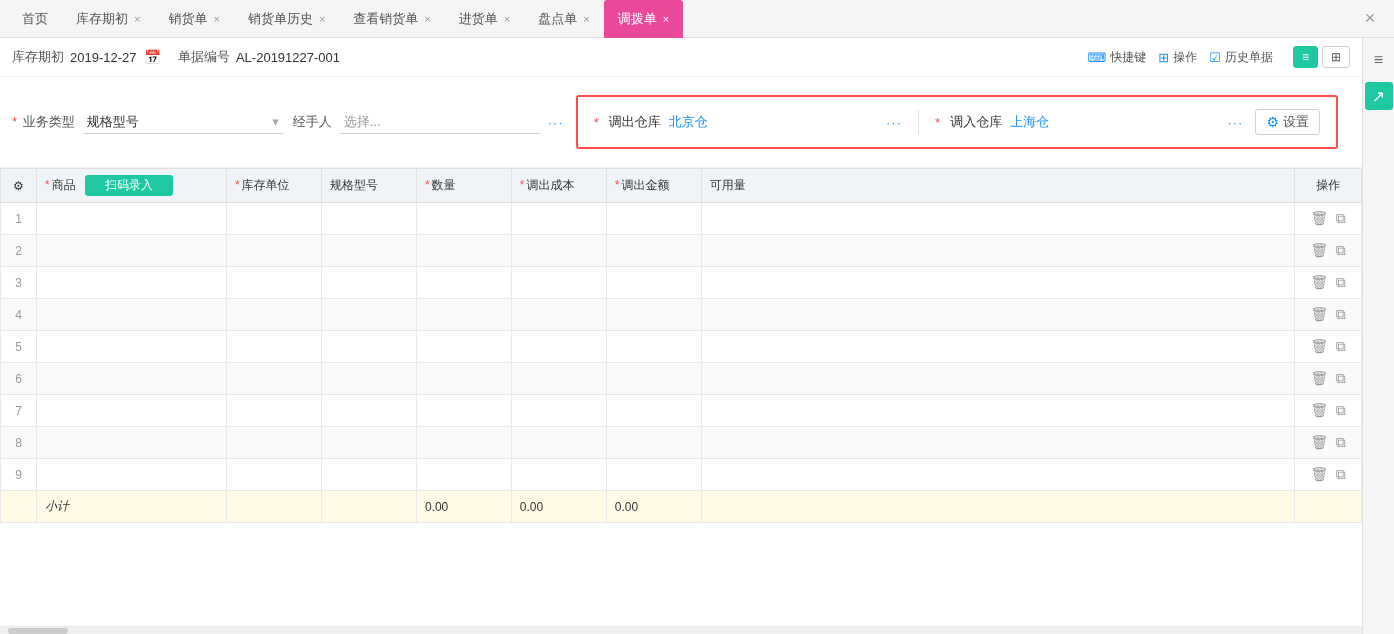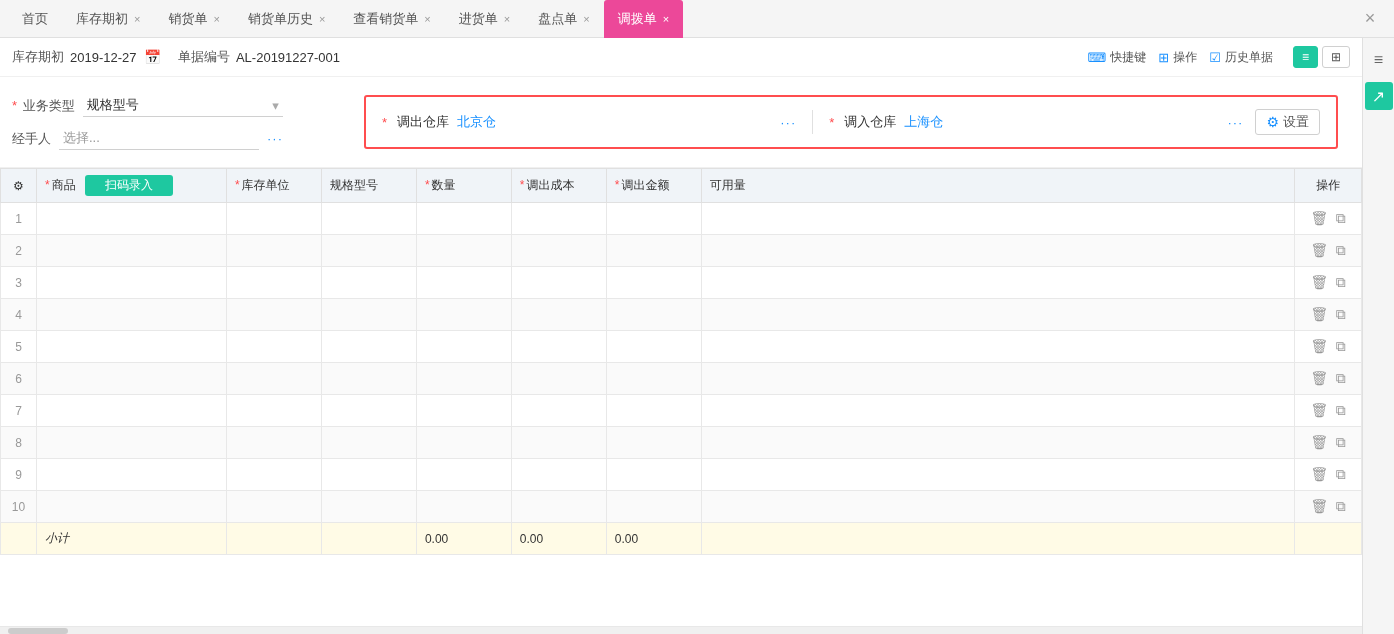--- a/index.html
+++ b/index.html
@@ -43,21 +43,21 @@
       border: 1px solid #d0d0d0; border-radius: 3px; cursor: pointer;
       background: #fff; font-size: 12px; color: #555;
     }
     .toolbar-btn.active { background: #1ec8a0; color: #fff; border-color: #1ec8a0; }
 
     
     .form-area {
       padding: 10px 12px; background: #fff; border-bottom: 1px solid #f0f0f0;
       display: flex; align-items: center; gap: 0;
     }
-    .form-left { display: flex; flex-direction: column; gap: 10px; min-width: 340px; }
+    .form-left { display: flex; gap: 10px; min-width: 340px; }
     .form-row { display: flex; align-items: center; gap: 8px; }
     .field-label { color: #555; white-space: nowrap; }
     .required { color: #ff4d4f; margin-right: 2px; }
     .field-select {
       display: flex; align-items: center; gap: 4px; border-bottom: 1px solid #d0d0d0;
       padding: 2px 4px; min-width: 160px; cursor: pointer; color: #333;
     }
     .field-select .chevron { color: #aaa; margin-left: auto; }
     .field-input { border-bottom: 1px solid transparent; padding: 2px 4px; color: #999; }
 
@@ -380,34 +380,20 @@
     <td style="min-width:80px;"></td>
     <td style="min-width:80px;"></td>
     <td style="min-width:80px;"></td>
     <td style="min-width:80px;"></td>
     <td style="min-width:500px;"></td>
     <td class="action-col">
       <span class="action-icon">🗑</span>
       <span class="action-icon">⧉</span>
     </td>
   </tr>
-            <tr>
-    <td class="row-num">10</td>
-    <td style="min-width:160px;"></td>
-    <td style="min-width:80px;"></td>
-    <td style="min-width:80px;"></td>
-    <td style="min-width:80px;"></td>
-    <td style="min-width:80px;"></td>
-    <td style="min-width:80px;"></td>
-    <td style="min-width:500px;"></td>
-    <td class="action-col">
-      <span class="action-icon">🗑</span>
-      <span class="action-icon">⧉</span>
-    </td>
-  </tr>
             <tr class="subtotal-row">
   <td class="row-num" style="color:#555;font-weight:500;"></td>
   <td style="font-weight:500;font-style:italic;">小计</td>
   <td></td>
   <td></td>
   <td>0.00</td>
   <td>0.00</td>
   <td>0.00</td>
   <td></td>
   <td class="action-col"></td>

